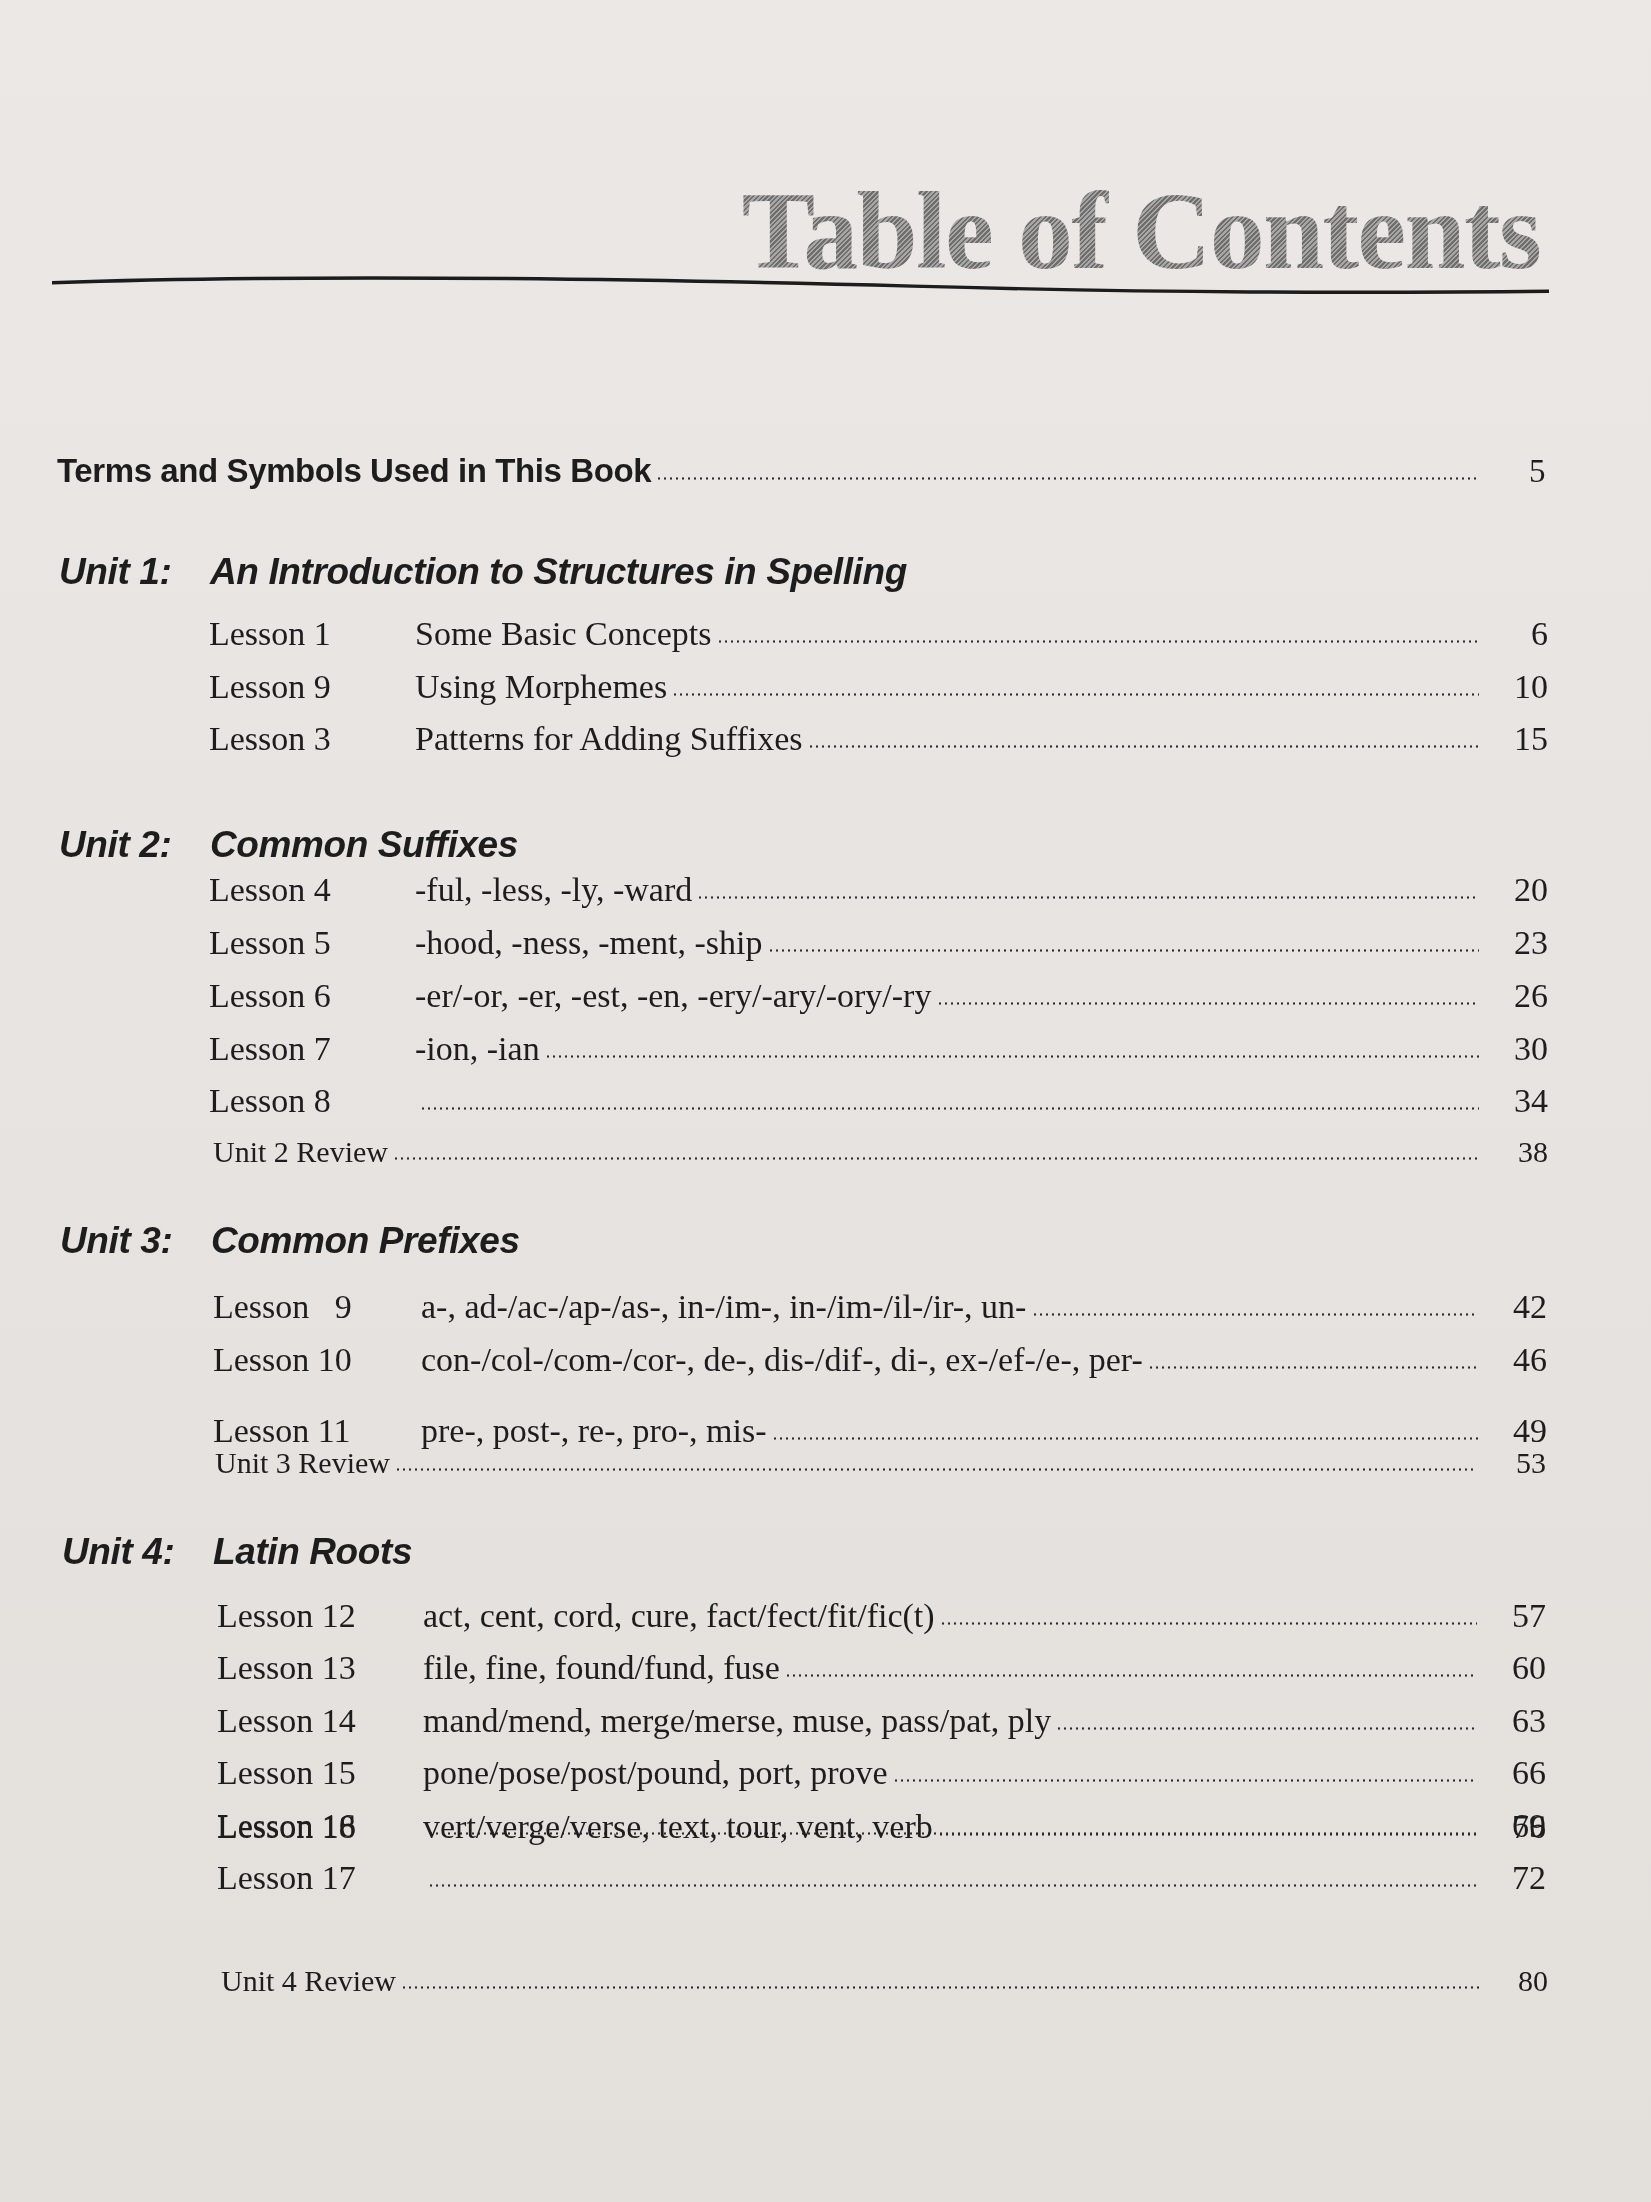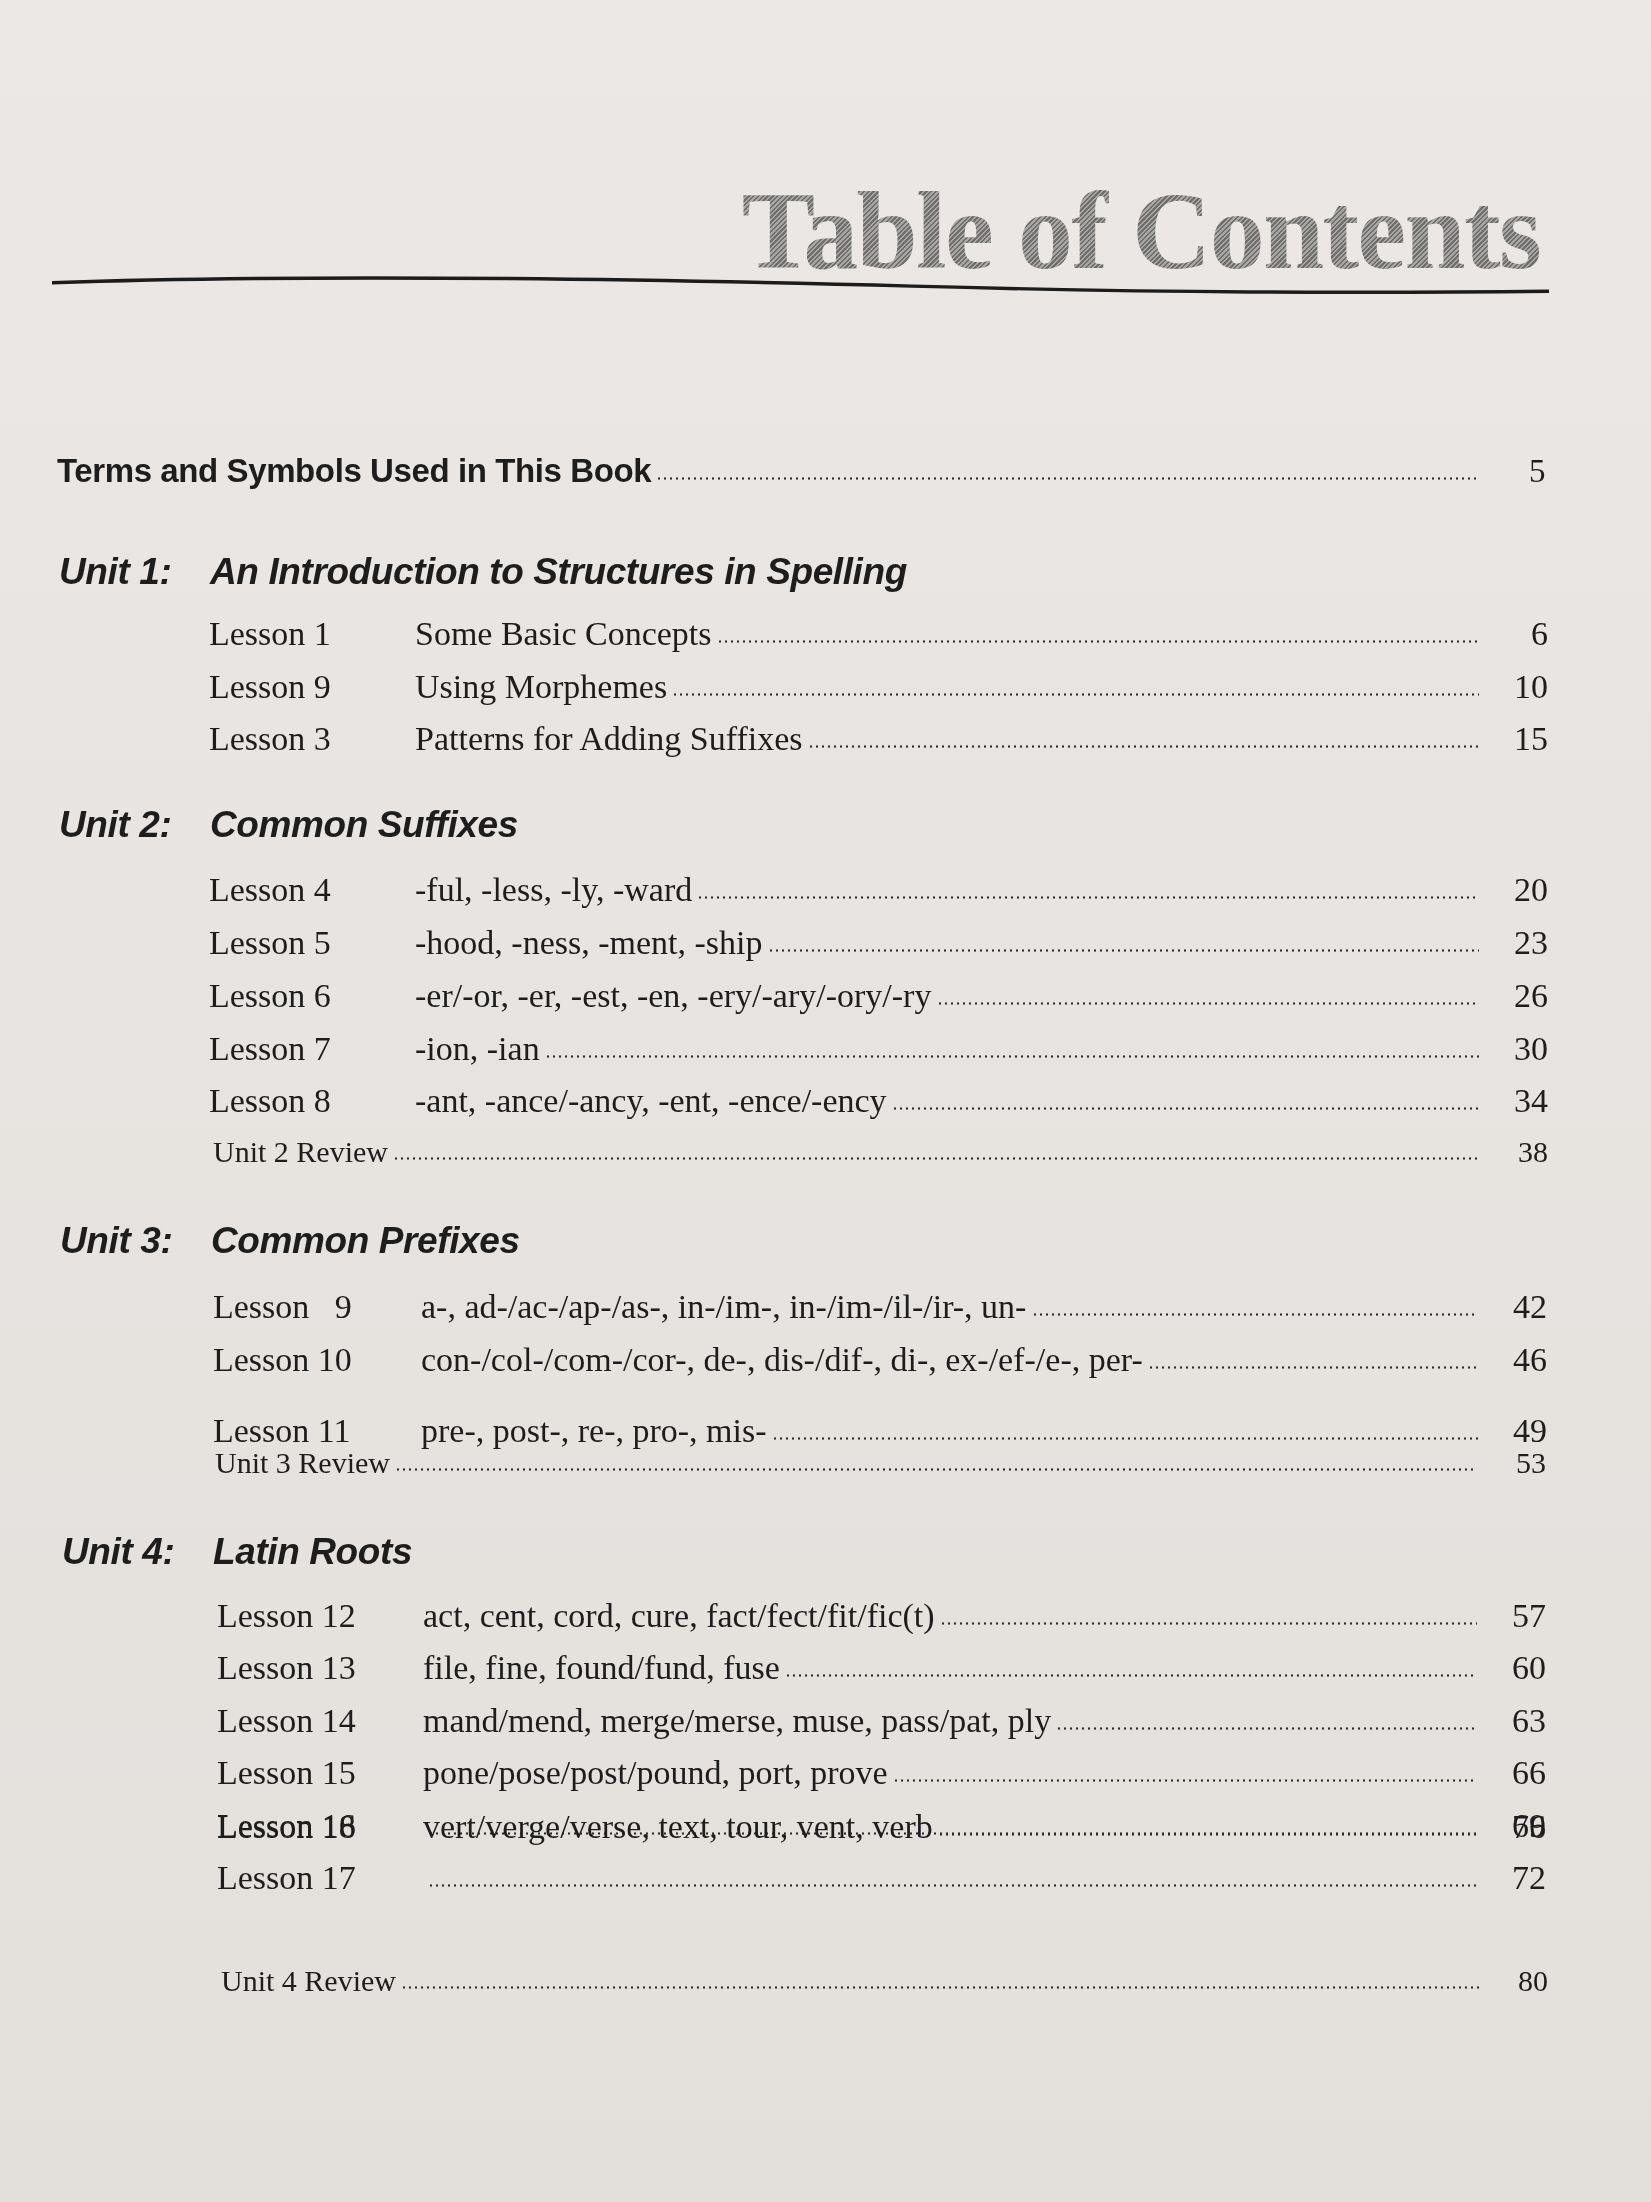--- a/index.html
+++ b/index.html
@@ -75,21 +75,21 @@
     <span class="dots"></span>
     <span class="page">10</span>
   </div>
   <div class="entry lesson serif" style="top:720px">
     <span class="lnum">Lesson 3</span>
     <span class="topic">Patterns for Adding Suffixes</span>
     <span class="dots"></span>
     <span class="page">15</span>
   </div>
 
-  <div class="entry unit-head sans-bold" style="top:804px">
+  <div class="entry unit-head sans-bold" style="top:824px">
     <span class="num">Unit 2:</span>
     <span>Common Suffixes</span>
   </div>
   <div class="entry lesson serif" style="top:871px">
     <span class="lnum">Lesson 4</span>
     <span class="topic">-ful, -less, -ly, -ward</span>
     <span class="dots"></span>
     <span class="page">20</span>
   </div>
   <div class="entry lesson serif" style="top:924px">
@@ -105,21 +105,20 @@
     <span class="page">26</span>
   </div>
   <div class="entry lesson serif" style="top:1030px">
     <span class="lnum">Lesson 7</span>
     <span class="topic">-ion, -ian</span>
     <span class="dots"></span>
     <span class="page">30</span>
   </div>
   <div class="entry lesson serif" style="top:1082px">
     <span class="lnum">Lesson 8</span>
-    <span class="topic">-ant, -ance/-ancy, -ent, -ence/-ency</span>
     <span class="dots"></span>
     <span class="page">34</span>
   </div>
   <div class="entry review serif" style="top:1135px">
     <span class="topic">Unit 2 Review</span>
     <span class="dots"></span>
     <span class="page">38</span>
   </div>
 
   <div class="entry unit-head sans-bold" style="top:1220px; left:60px">

